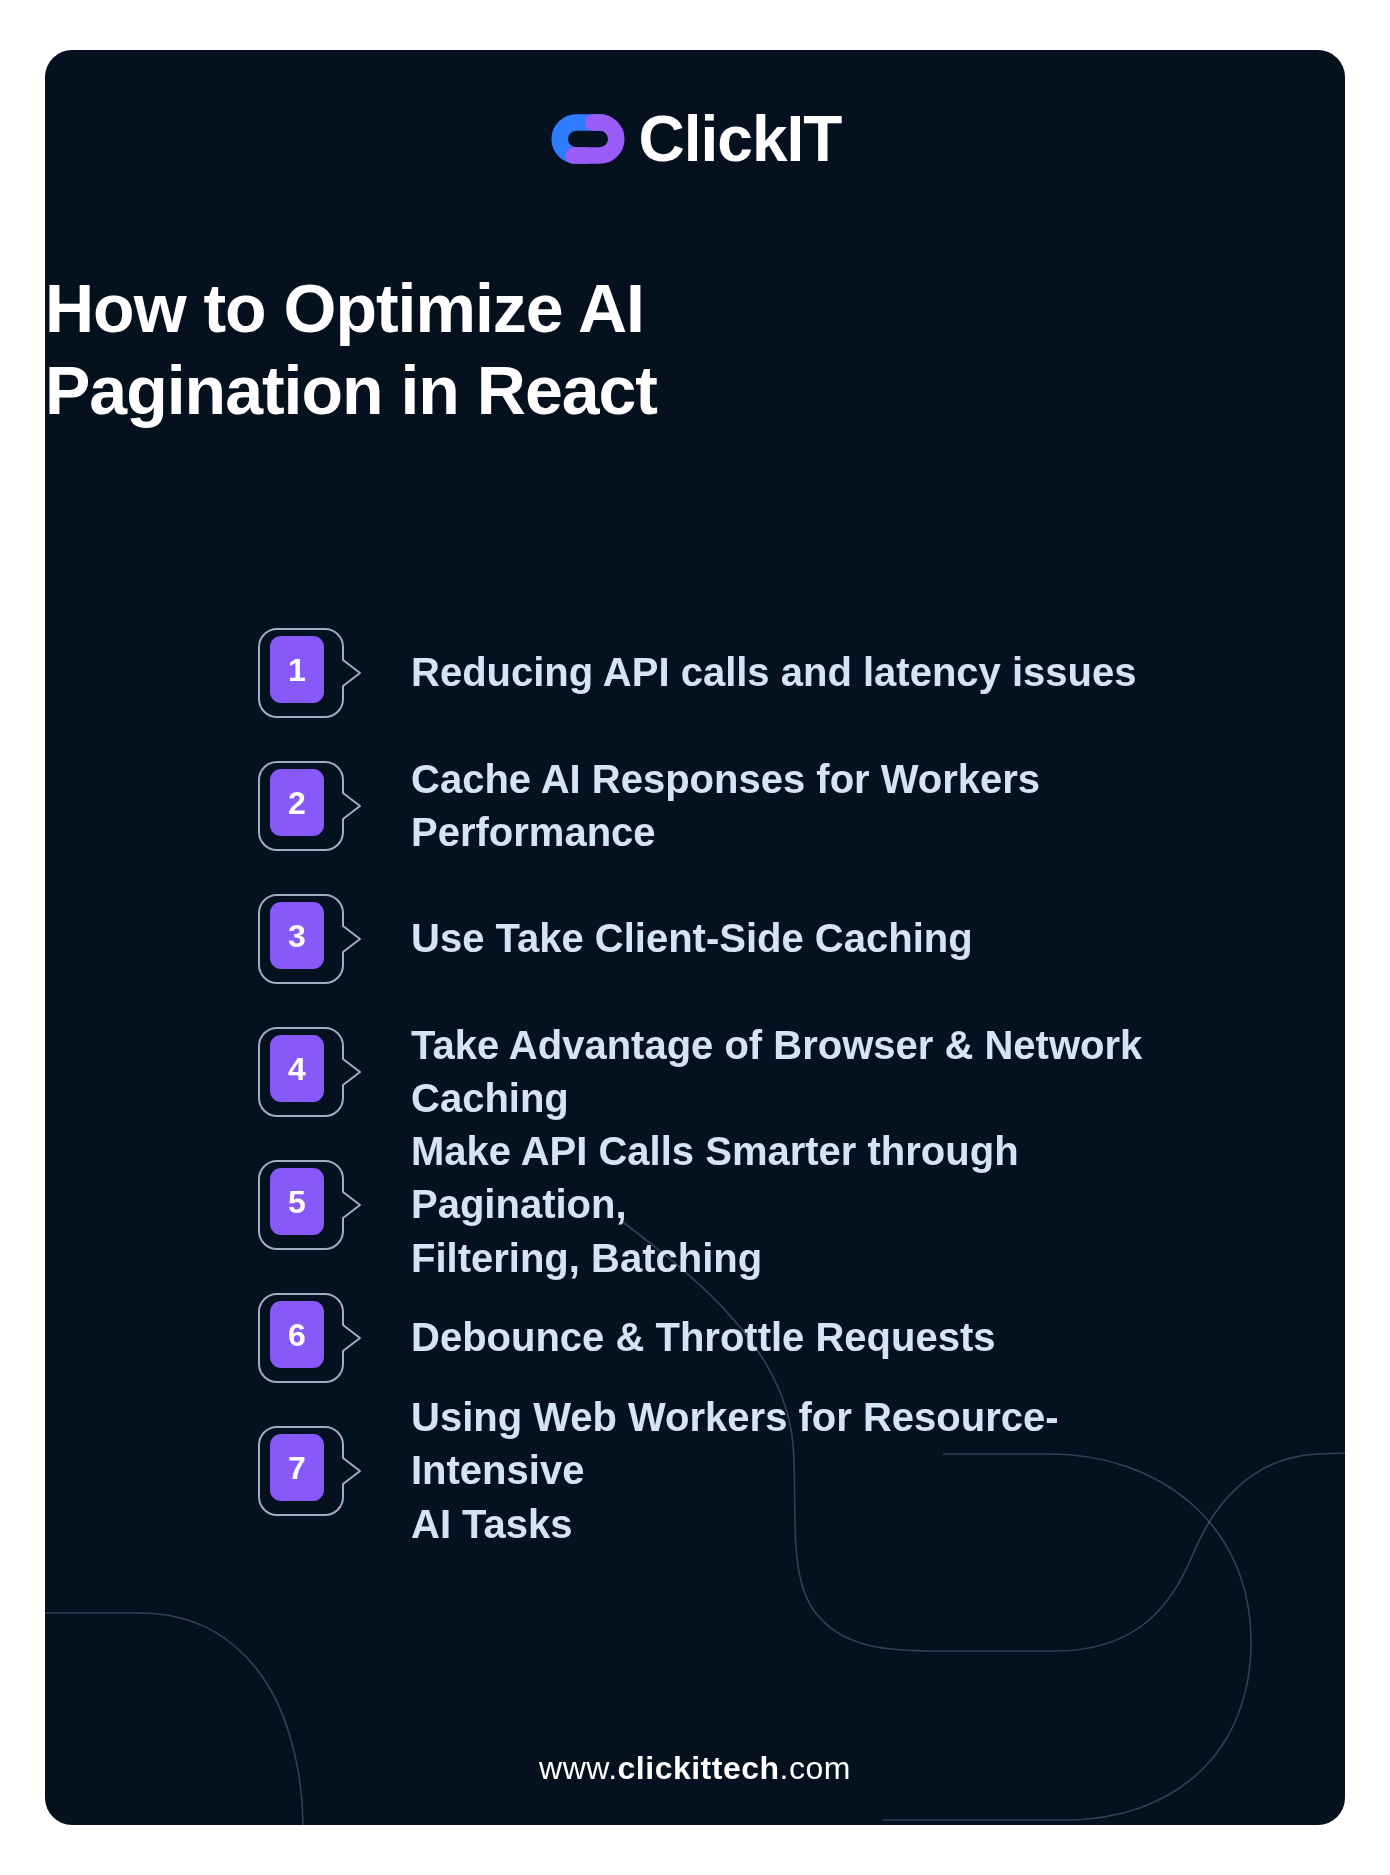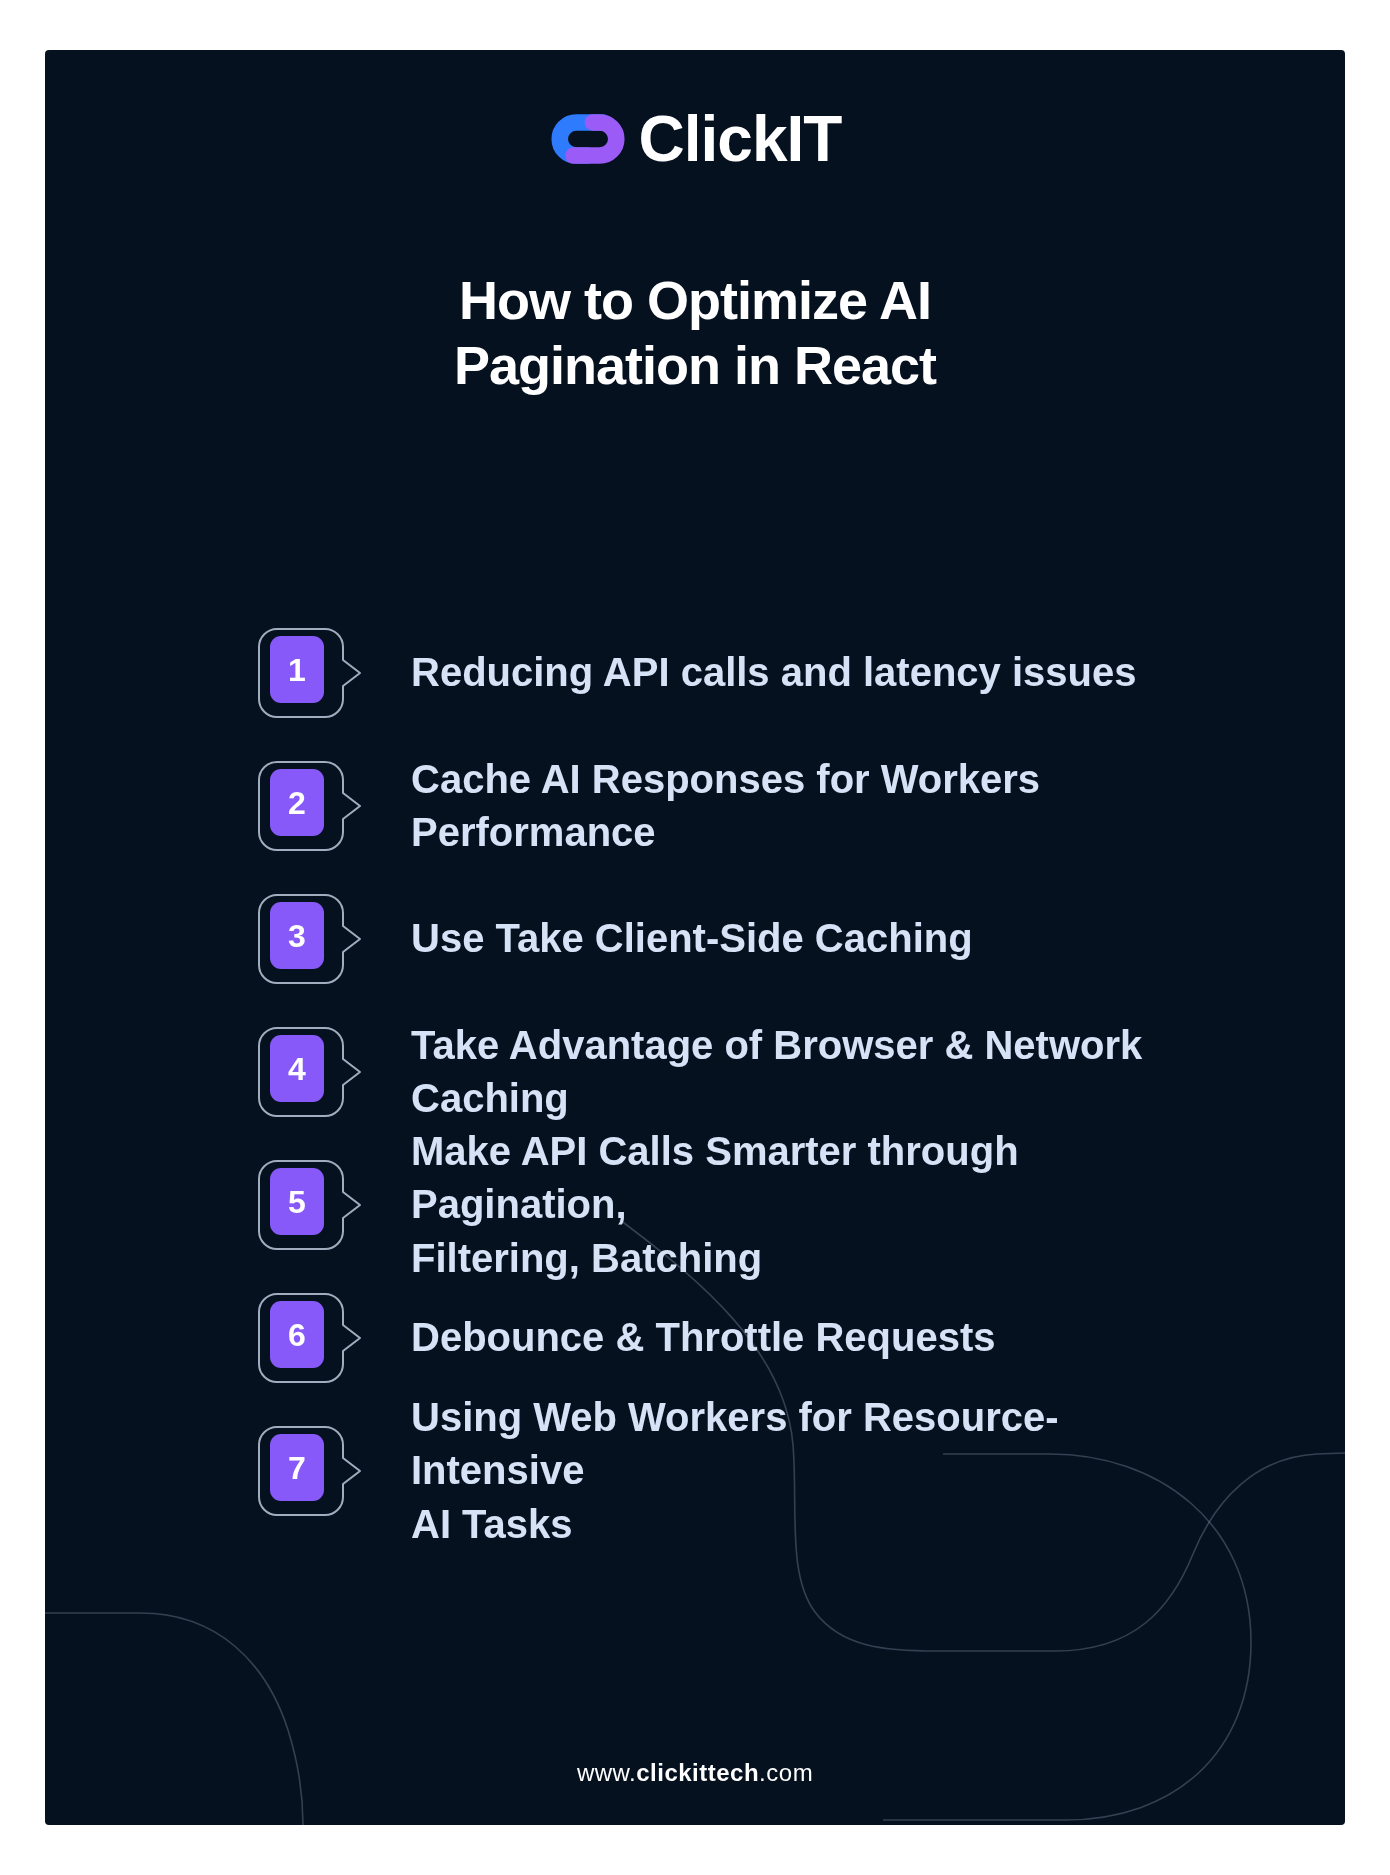--- a/index.html
+++ b/index.html
@@ -7,57 +7,57 @@
     width:1390px;height:1875px;
     background:#ffffff;
     font-family:"Liberation Sans", sans-serif;
     position:relative;
     overflow:hidden;
   }
   .card{
     position:absolute;left:45px;top:50px;
     width:1300px;height:1775px;
     background:#061120;
-    border-radius:4px;
+    border-radius:27px;
     overflow:hidden;
   }
   .deco{position:absolute;left:0;top:0;width:1300px;height:1775px;pointer-events:none;}
 
   .logo{
     position:absolute;top:56px;left:0;width:100%;height:66px;
     display:flex;align-items:center;justify-content:center;gap:12px;
   }
   .logo-icon{width:78px;height:60px;flex:0 0 auto;}
   .logo-text{
     color:#ffffff;font-size:64px;font-weight:700;letter-spacing:-1px;line-height:1;
   }
 
   .title{
     position:absolute;top:218px;left:0;width:100%;
-    margin:0;text-align:center;
-    color:#ffffff;font-size:54px;font-weight:700;line-height:1.2;
+    margin:0;text-align:left;
+    color:#ffffff;font-size:68px;font-weight:700;line-height:1.2;
     letter-spacing:-1px;
   }
 
   .list{
     position:absolute;top:577px;left:212px;
     display:flex;flex-direction:column;gap:41px;
   }
   .row{display:flex;align-items:center;height:92px;}
   .badge{width:108px;height:92px;flex:0 0 auto;position:relative;}
   .badge svg{display:block;width:108px;height:92px;}
   .row-text{
     margin-left:46px;
     color:#d6e3f6;font-size:40px;font-weight:700;line-height:1.33;
     white-space:pre-line;max-width:780px;
   }
 
   .footer{
     position:absolute;left:0;bottom:38px;width:100%;
-    text-align:center;color:#ffffff;font-size:24px;font-weight:400;
+    text-align:center;color:#ffffff;font-size:32px;font-weight:400;
     letter-spacing:0.5px;
   }
   .footer b{font-weight:700;}
 </style>
 </head>
 <body>
 
 <div class="card">
 
   <svg class="deco" viewBox="0 0 1300 1775" fill="none">

